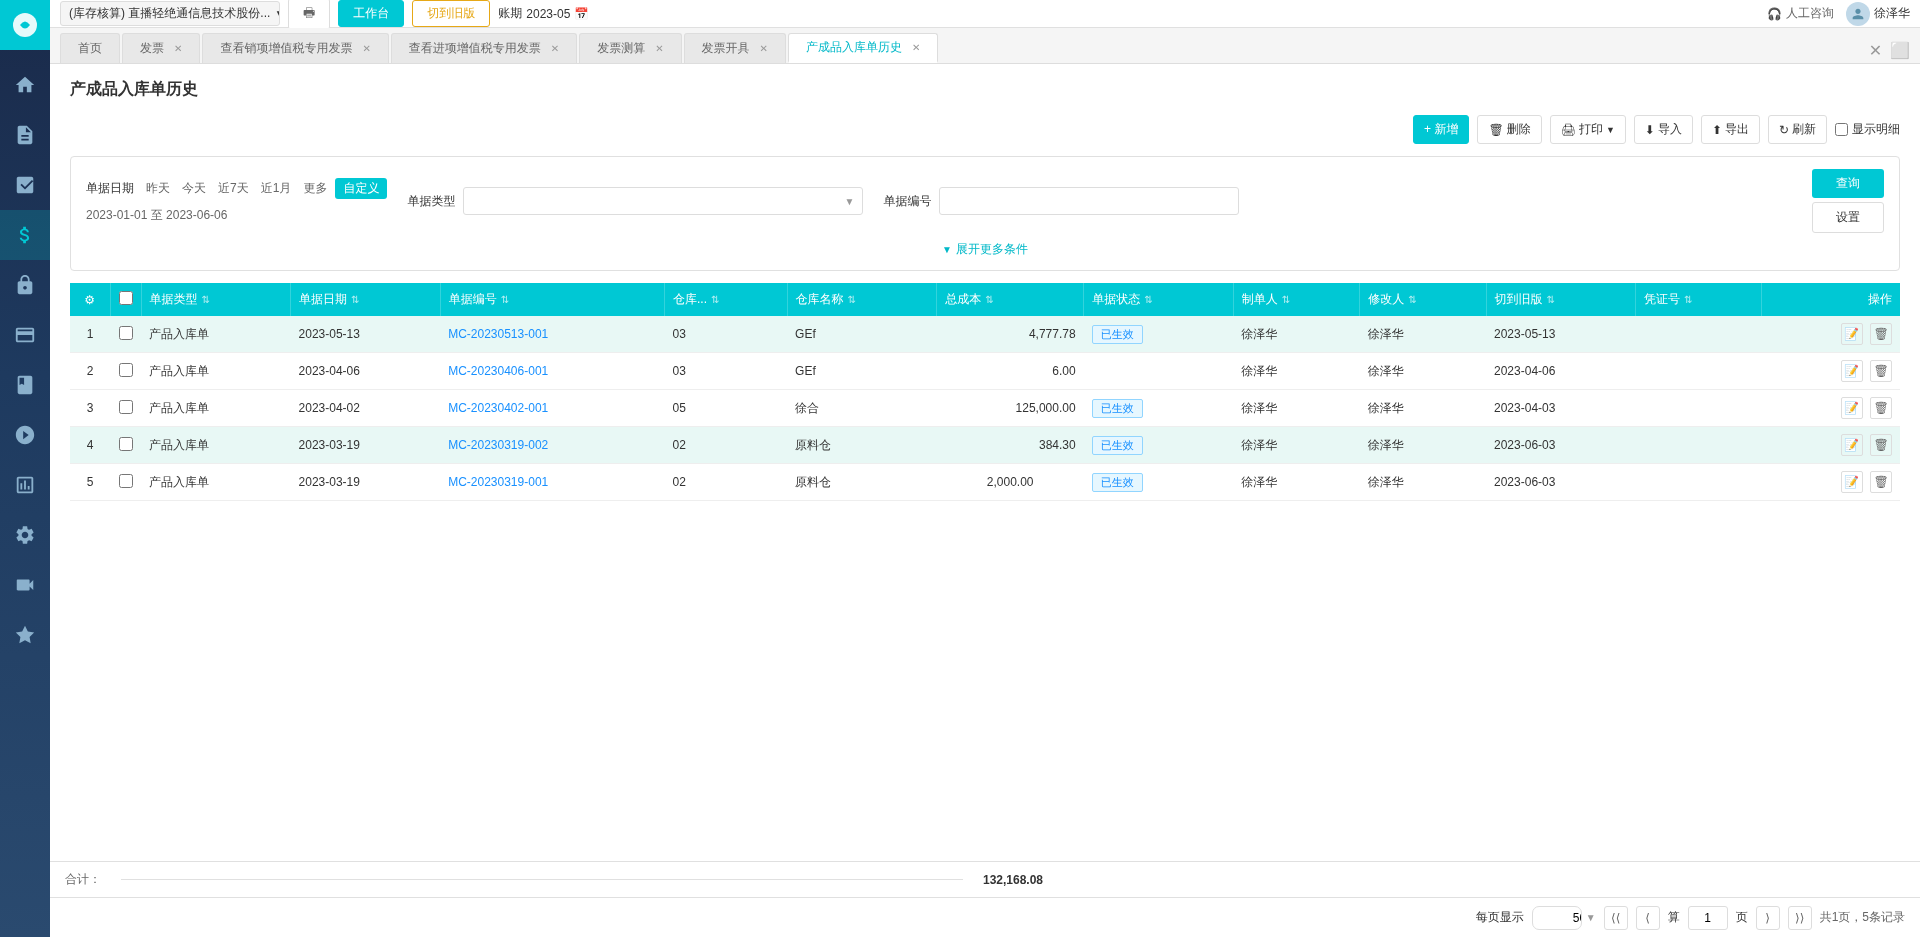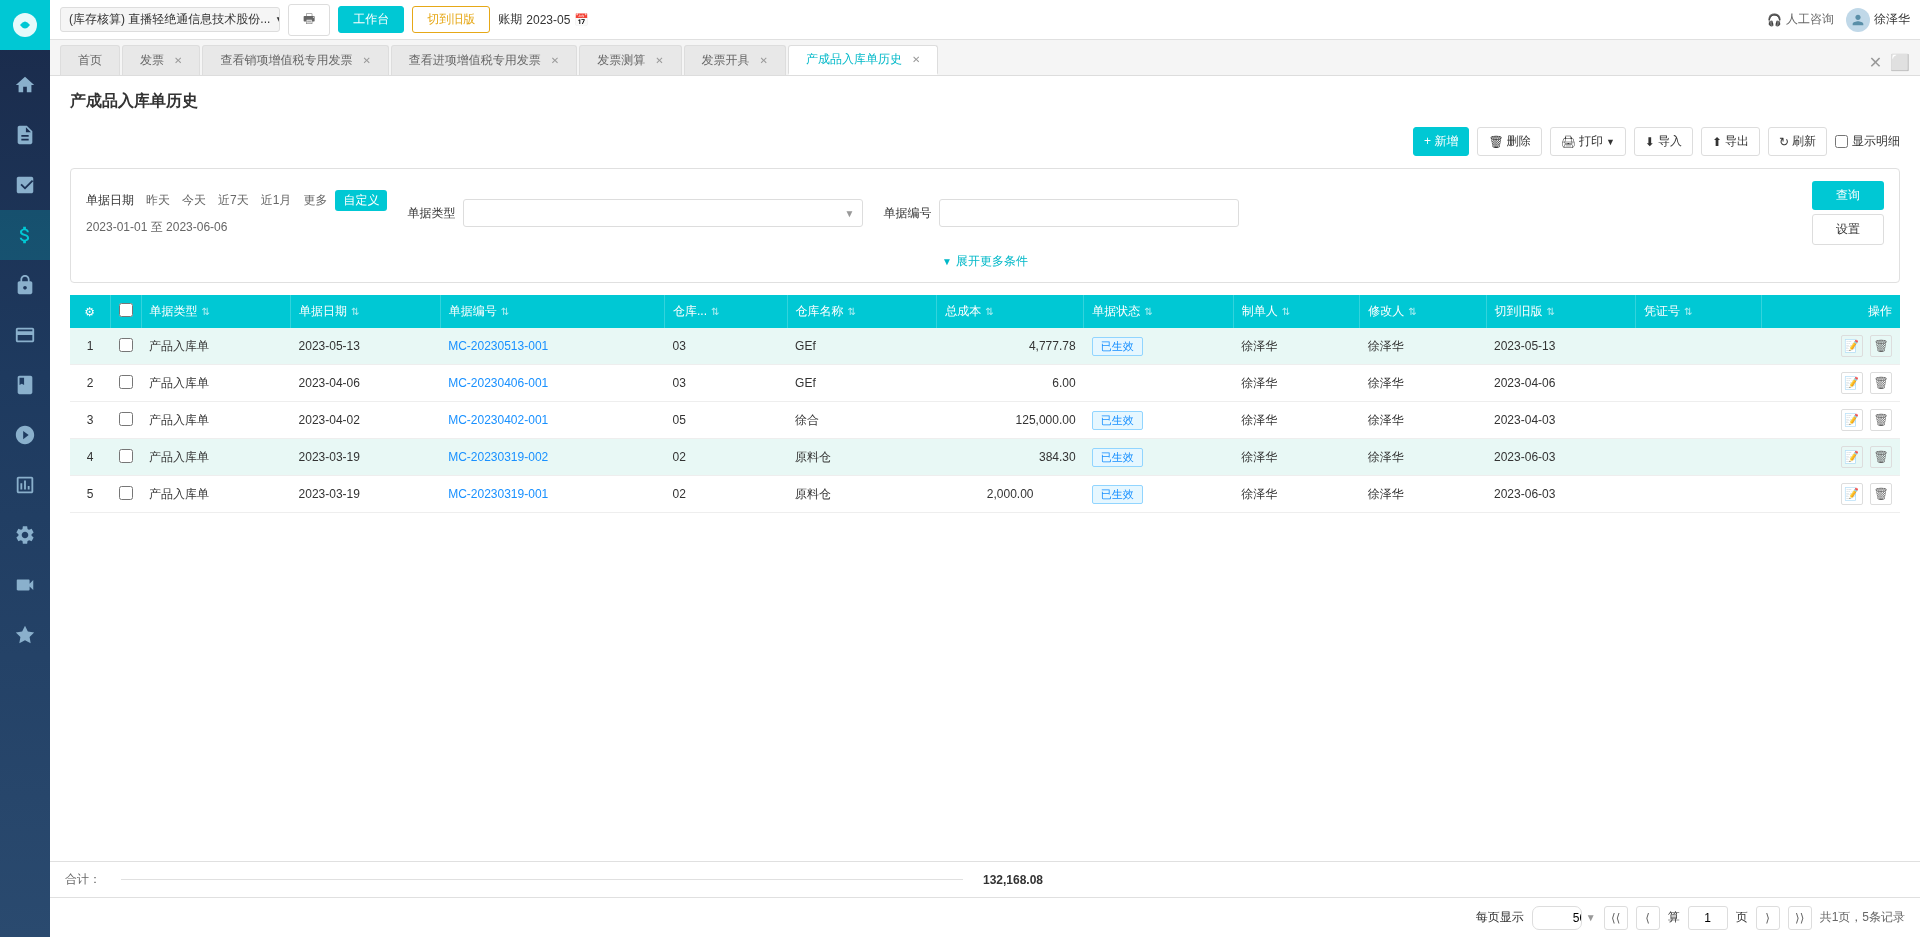--- a/index.html
+++ b/index.html
@@ -14,21 +14,21 @@
     .sidebar-logo svg { width: 30px; height: 30px; }
     .sidebar-nav { display: flex; flex-direction: column; align-items: center; width: 100%; margin-top: 10px; }
     .sidebar-item { width: 50px; height: 50px; display: flex; align-items: center; justify-content: center; cursor: pointer; color: #8ab0cc; position: relative; }
     .sidebar-item.active-highlight { background: rgba(0,200,212,0.2); color: #00c8d4; }
     .sidebar-item svg { width: 22px; height: 22px; }
 
     
     .main-content { flex: 1; display: flex; flex-direction: column; overflow: hidden; }
 
     
-    .topbar { height: 40px; background: #fff; border-bottom: 1px solid #e0e0e0; display: flex; align-items: center; padding: 8px 10px; justify-content: space-between; }
+    .topbar { height: 28px; background: #fff; border-bottom: 1px solid #e0e0e0; display: flex; align-items: center; padding: 8px 10px; justify-content: space-between; }
     .topbar-left { display: flex; align-items: center; gap: 8px; }
     .topbar-company { display: flex; align-items: center; gap: 4px; font-size: 12px; color: #333; background: #f5f5f5; padding: 3px 8px; border-radius: 3px; border: 1px solid #ddd; max-width: 220px; overflow: hidden; text-overflow: ellipsis; white-space: nowrap; cursor: pointer; }
     .topbar-btn { padding: 4px 14px; border-radius: 3px; border: 1px solid #ddd; background: #fff; font-size: 12px; cursor: pointer; }
     .topbar-btn.primary { background: #00c8d4; color: #fff; border-color: #00c8d4; }
     .topbar-btn.outline { background: #fff; color: #333; }
     .topbar-btn.yellow { background: #fff; color: #e6a817; border-color: #e6a817; }
     .topbar-period { display: flex; align-items: center; gap: 4px; font-size: 12px; color: #333; }
     .topbar-right { display: flex; align-items: center; gap: 12px; }
     .topbar-service { display: flex; align-items: center; gap: 4px; font-size: 12px; color: #666; cursor: pointer; }
     .topbar-user { display: flex; align-items: center; gap: 4px; font-size: 12px; color: #333; cursor: pointer; }

